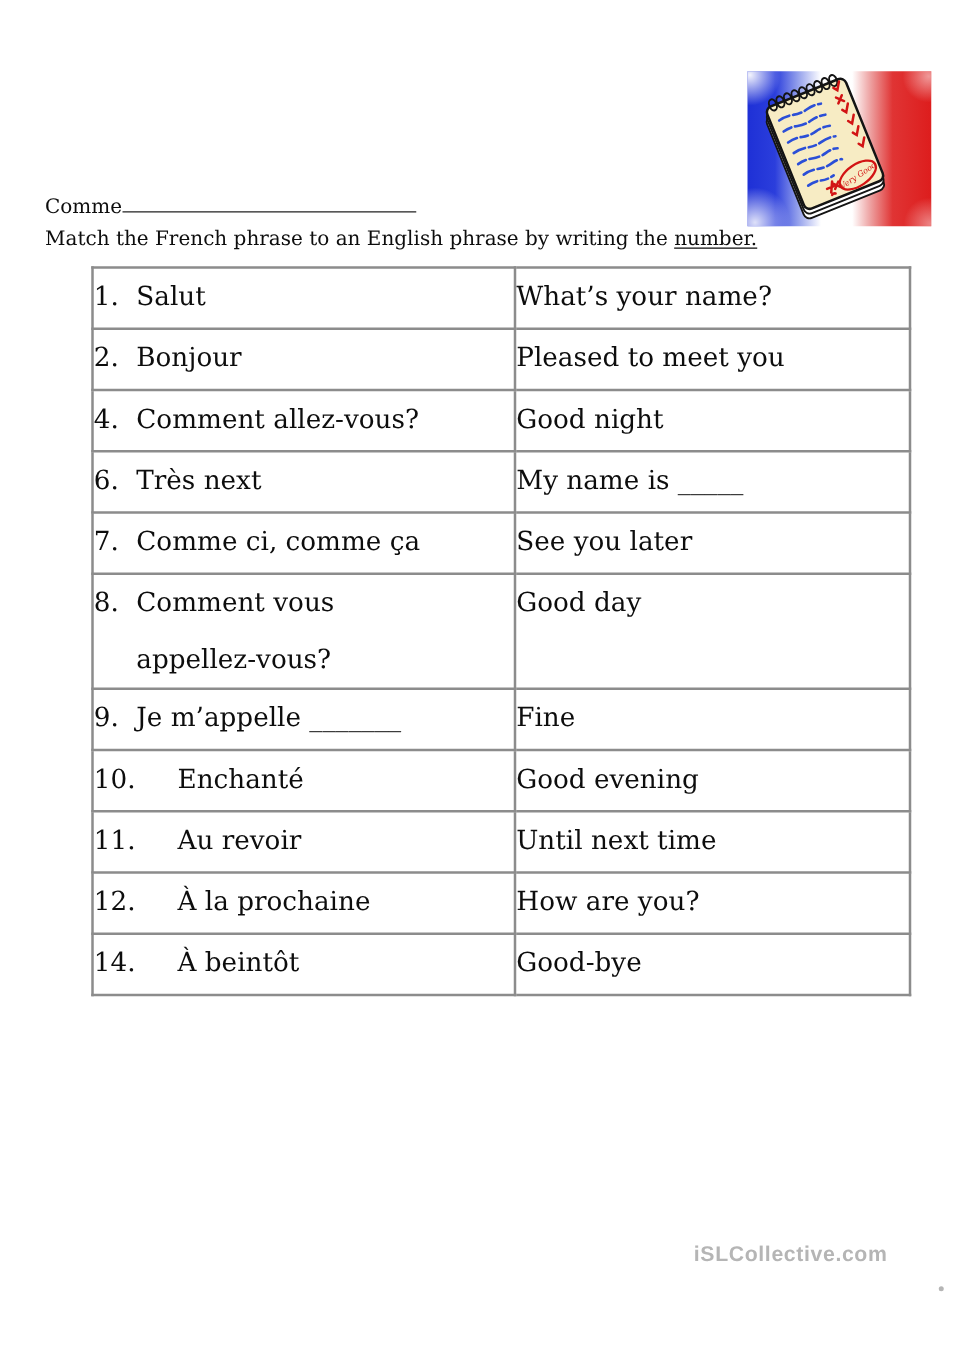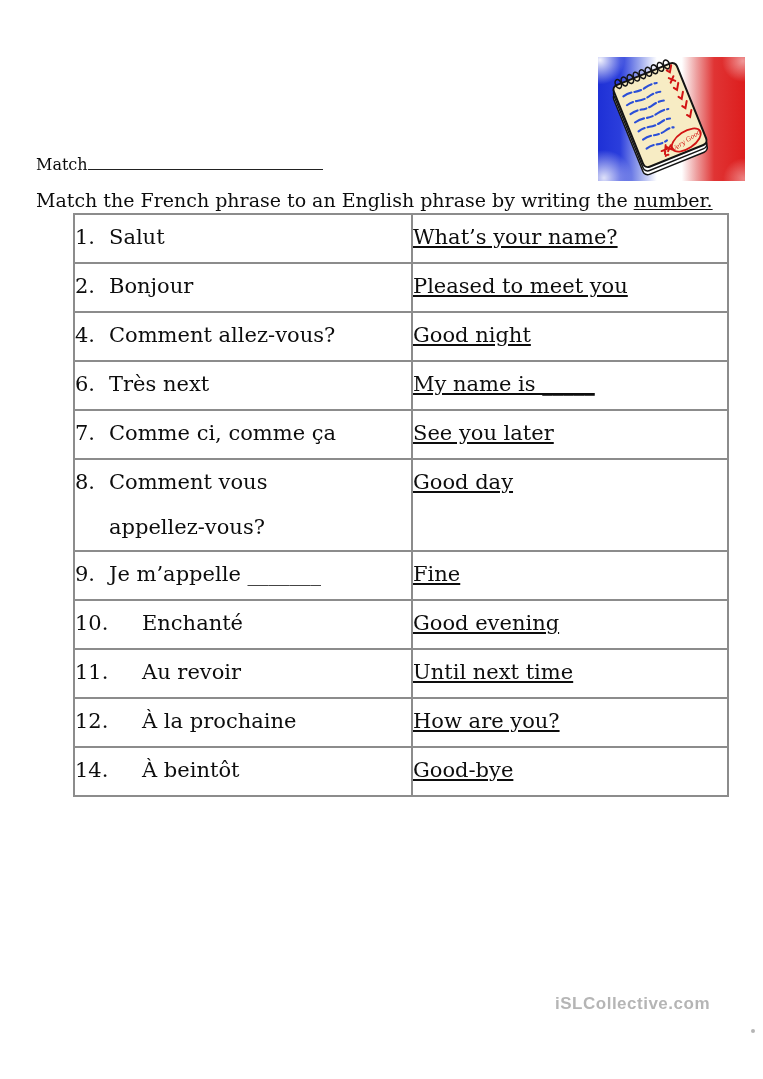--- a/index.html
+++ b/index.html
@@ -28,22 +28,22 @@
     font-size:16px;line-height:20px;
     white-space:nowrap;
   }
   .name-blank{
     display:inline-block;
     width:235px;height:17px;
     border-bottom:1.5px solid #222;
     vertical-align:baseline;
   }
   .instruction{
-    position:absolute;left:36px;top:191px;
-    font-size:19px;line-height:19px;
+    position:absolute;left:36px;top:181px;
+    font-size:16px;line-height:19px;
     white-space:nowrap;
   }
   .uline{text-decoration:underline;text-underline-offset:2px;}
   
   table.match{
     position:absolute;left:73px;top:213px;
     width:606px;
     border-collapse:collapse;
     table-layout:fixed;
     font-size:21px;
@@ -51,21 +51,21 @@
   table.match{border:2px solid var(--outer-gray);}
   table.match td{
     border:2px solid var(--border-gray);
     padding:0;
     vertical-align:top;
     height:47px;
     line-height:45px;
     overflow:hidden;
   }
   td.fr{width:336px;padding-left:27px;}
-  td.en{width:314px;padding-left:9px;text-decoration:underline;}
+  td.en{width:314px;padding-left:9px;}
   .num{display:inline-block;width:34px;vertical-align:top;}
   .num.wide{width:67px;}
   .phrase{display:inline-block;vertical-align:top;white-space:pre-line;max-width:255px;}
   
   .illustration{
     position:absolute;left:598px;top:57px;width:147px;height:124px;
     background:
       radial-gradient(circle 34px at 2px 3px,  rgba(255,255,255,.95), rgba(255,255,255,0) 72%),
       radial-gradient(circle 40px at 6px 121px, rgba(255,255,255,.85), rgba(255,255,255,0) 70%),
       radial-gradient(circle 30px at 145px 4px, rgba(255,255,255,.55), rgba(255,255,255,0) 70%),
@@ -143,21 +143,21 @@
 
       <g transform="rotate(-12 49 77)">
         <ellipse class="red-ellipse" cx="49" cy="77" rx="16.5" ry="8.5"></ellipse>
         <text class="red-text" x="49" y="79.5" text-anchor="middle">Very Good</text>
       </g>
     </g>
   </svg>
 </div>
 
 <div class="name-row">
-  <span>Match</span><span class="name-blank"></span>
+  <span>Comme</span><span class="name-blank"></span>
 </div>
 
 <div class="instruction">
   <span>Match the French phrase to an English phrase by writing the </span><span class="uline">number.</span>
 </div>
 
 <table class="match">
   <tbody>
 
   <tr>

